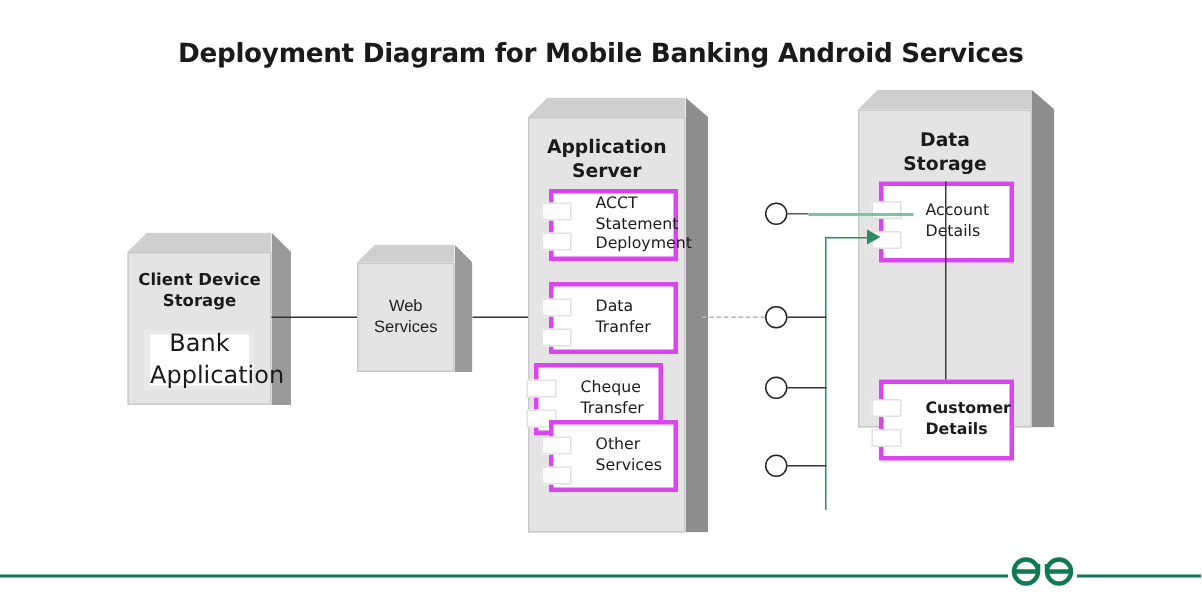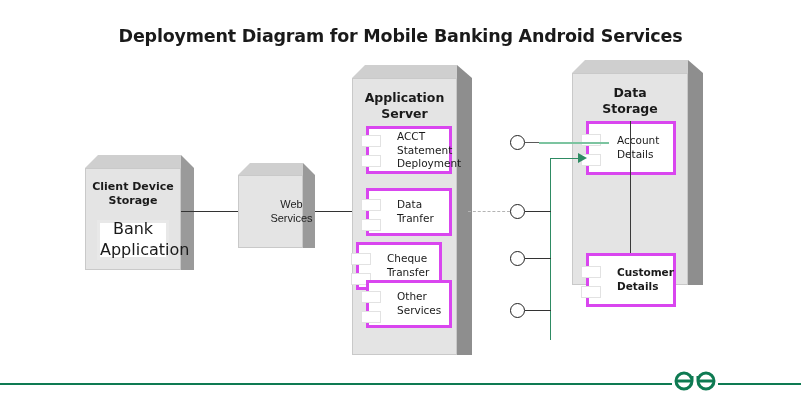--- a/index.html
+++ b/index.html
@@ -110,21 +110,20 @@
     left: 0;
     width: 100%;
     text-align: center;
     top: 50%;
     transform: translateY(-50%);
     font-family: "Liberation Sans", sans-serif;
     font-size: 11px;
     color: #222222;
     line-height: 1.35;
     z-index: 3;
-    padding-left: 21px;
   }
 
   
   .hline {
     position: absolute;
     height: 0;
     border-top: 1.6px solid #333333;
     z-index: 5;
   }
   .hline.dashed {

